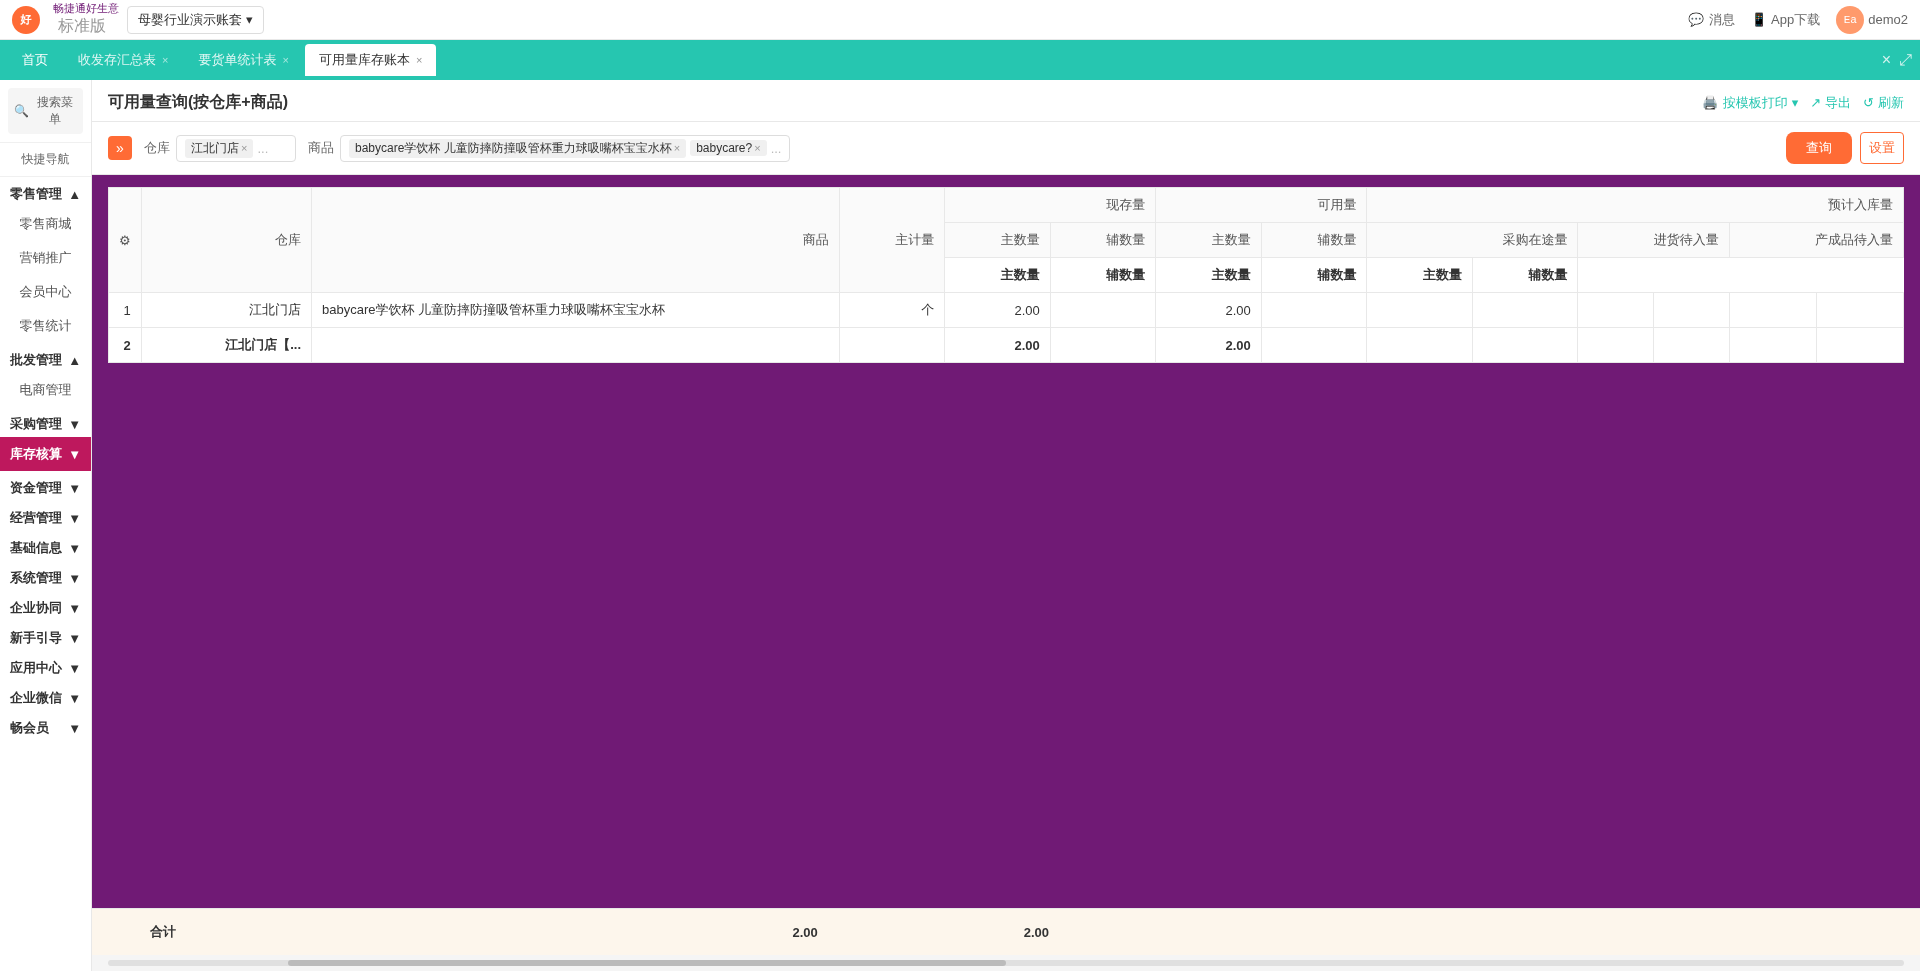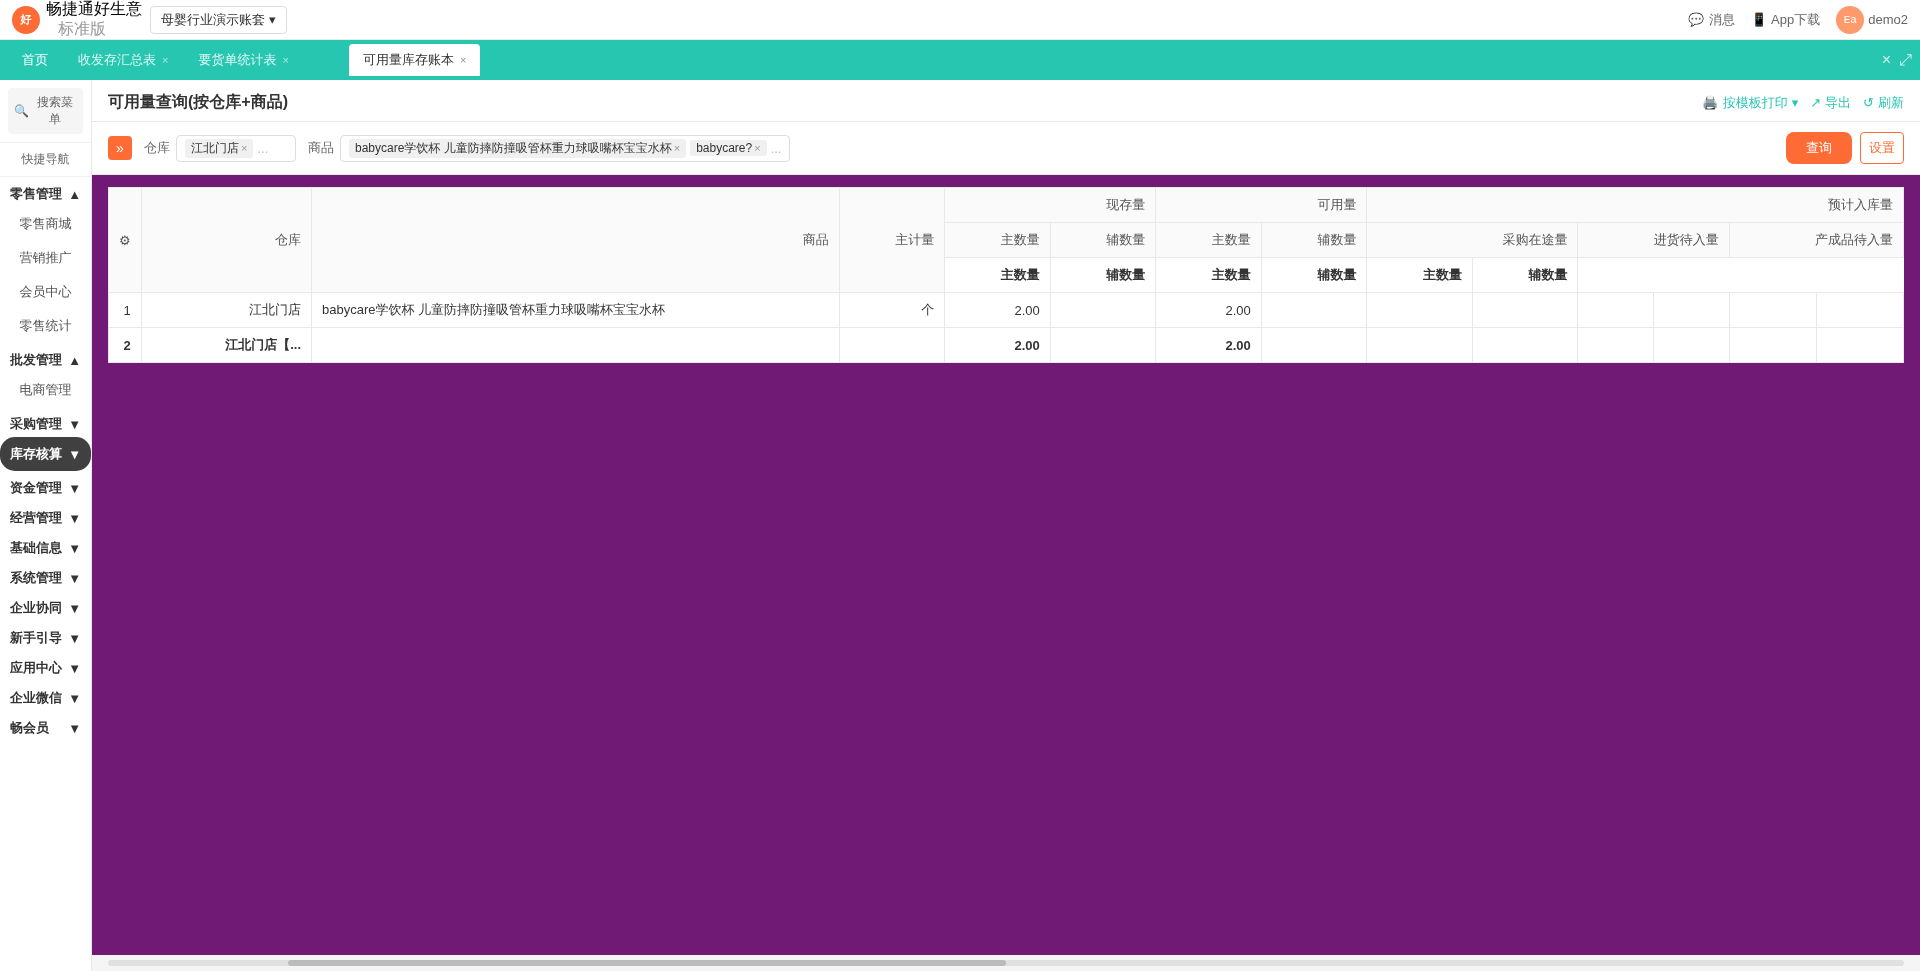--- a/index.html
+++ b/index.html
@@ -12,21 +12,21 @@
       border-bottom: 1px solid #e8e8e8;
       display: flex;
       align-items: center;
       padding: 0 12px;
       justify-content: space-between;
       flex-shrink: 0;
     }
     .top-bar-left { display: flex; align-items: center; gap: 8px; }
     .logo { display: flex; align-items: center; gap: 6px; }
     .logo-icon { width: 28px; height: 28px; background: #ff6b35; border-radius: 50%; display: flex; align-items: center; justify-content: center; color: white; font-size: 11px; font-weight: bold; }
-    .logo-text { font-size: 16px; color: #000000; line-height: 1.2; }
+    .logo-text { font-size: 11px; color: #701a75; line-height: 1.2; margin-left: 7px; }
     .logo-sub { font-size: 16px; color: #999; margin-left: 12px; }
     .industry-selector {
       display: flex; align-items: center; gap: 4px; padding: 4px 10px;
       border: 1px solid #ddd; border-radius: 4px; cursor: pointer;
       font-size: 13px; color: #333; background: #fff;
     }
     .top-bar-right { display: flex; align-items: center; gap: 16px; }
     .top-bar-icon { display: flex; align-items: center; gap: 4px; color: #666; font-size: 13px; cursor: pointer; }
     .avatar { width: 28px; height: 28px; border-radius: 50%; background: #ff9a6c; display: flex; align-items: center; justify-content: center; color: white; font-size: 11px; font-family: Liberation Mono, monospace; }
 
@@ -43,21 +43,21 @@
     .nav-tab {
       height: 32px;
       padding: 0 14px;
       display: flex; align-items: center; gap: 6px;
       border-radius: 4px 4px 0 0;
       cursor: pointer;
       font-size: 13px;
       color: rgba(255,255,255,0.85);
       white-space: nowrap;
     }
-    .nav-tab.active { background: #fff; color: #333; margin-left: 44px; }
+    .nav-tab.active { background: #fff; color: #333; }
     .nav-tab .close-btn { font-size: 11px; color: inherit; opacity: 0.7; cursor: pointer; }
     .nav-tab.active .close-btn { color: #666; }
     .nav-home { color: white; font-size: 13px; }
     .nav-spacer { flex: 1; }
     .nav-actions { display: flex; align-items: center; gap: 8px; color: white; }
     .nav-action-btn { color: white; font-size: 16px; cursor: pointer; opacity: 0.8; }
 
     
     .main-layout {
       display: flex;
@@ -97,21 +97,21 @@
       display: flex; align-items: center; justify-content: space-between;
       font-size: 13px; color: #333; font-weight: bold; cursor: pointer;
     }
     .sidebar-item {
       padding: 8px 10px;
       font-size: 13px;
       color: #555;
       cursor: pointer;
       text-align: center;
     }
-    .sidebar-item.active { background: #404040; color: #fff; border-radius: 15px; }
+    .sidebar-item.active { background: #be185d; color: #fff; }
 
     
     .content {
       flex: 1;
       overflow: hidden;
       display: flex;
       flex-direction: column;
       background: #701a75;
     }
 
@@ -498,20 +498,42 @@
             <td></td>
             <td></td>
             <td></td>
             <td></td>
             <td></td>
           </tr>
         </tbody>
       </table>
     </div>
 
+    <div class="table-footer">
+      <table style="width:100%; border-collapse:collapse; font-size:13px; background:#fdf6ec;">
+        <tbody>
+            <tr>
+          <td style="width:32px; padding:6px 10px;"></td>
+          <td style="padding:6px 10px; font-weight:bold; min-width:80px;">合计</td>
+          <td style="min-width:280px; padding:6px 10px;"></td>
+          <td style="padding:6px 10px; min-width:60px;"></td>
+          <td style="padding:6px 10px; text-align:center; font-weight:bold; min-width:80px;">2.00</td>
+          <td style="padding:6px 10px; min-width:80px;"></td>
+          <td style="padding:6px 10px; text-align:center; font-weight:bold; min-width:80px;">2.00</td>
+          <td style="padding:6px 10px; min-width:80px;"></td>
+          <td style="padding:6px 10px; min-width:80px;"></td>
+          <td style="padding:6px 10px; min-width:80px;"></td>
+          <td style="padding:6px 10px; min-width:80px;"></td>
+          <td style="padding:6px 10px; min-width:80px;"></td>
+          <td style="padding:6px 10px; min-width:80px;"></td>
+          <td style="padding:6px 10px; min-width:80px;"></td>
+        </tr>
+      </tbody>
+        </table>
+    </div>
 
     <div class="bottom-scroll">
       <div class="scroll-bar-track">
         <div class="scroll-bar-thumb"></div>
       </div>
     </div>
 
   </div>
 </div>
 

